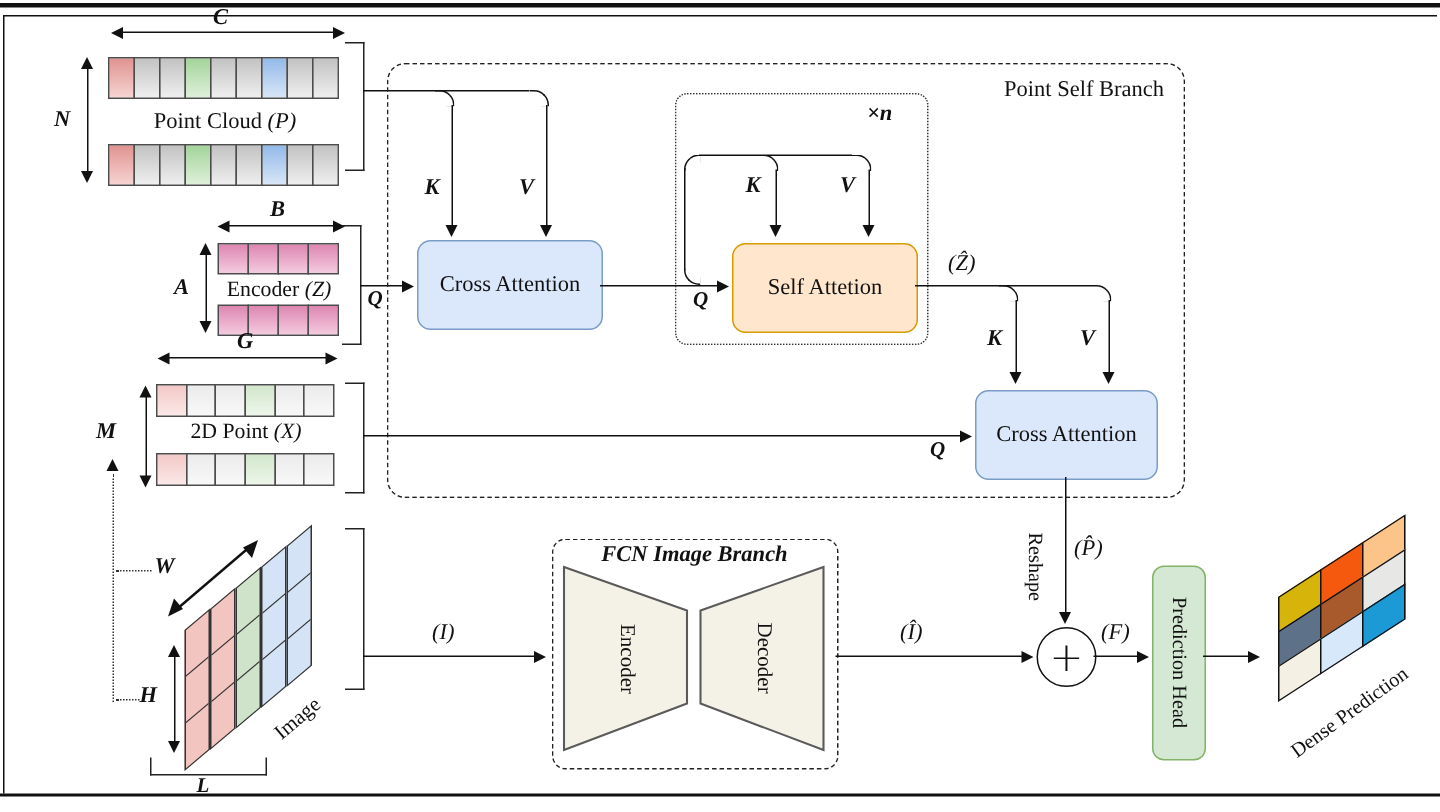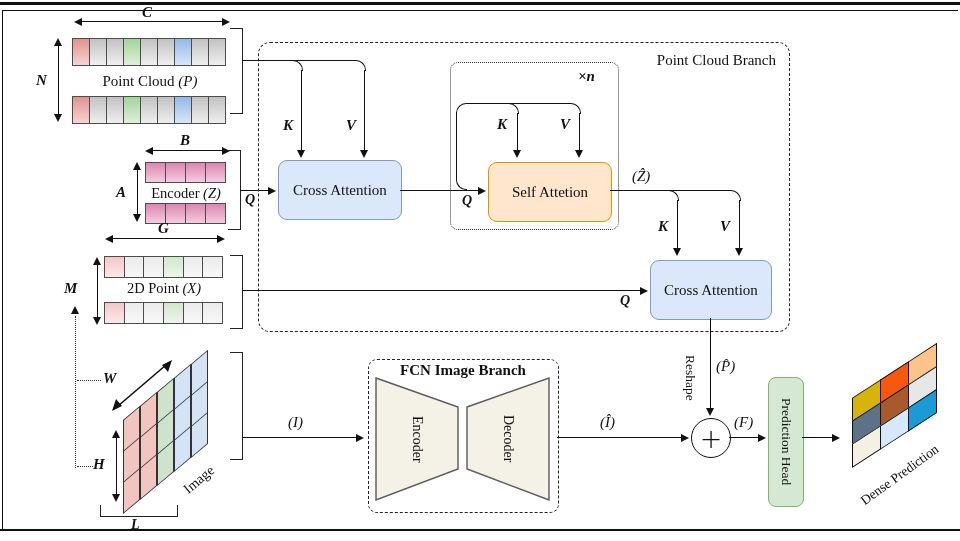--- a/index.html
+++ b/index.html
@@ -127,21 +127,21 @@
   <div class="arr u" style="left:132.5px;top:162px;"></div>
   <div class="arr d" style="left:132.5px;top:214px;"></div>
 
   <div class="bracket-r" style="left:228px;top:150px;width:12px;height:78px;"></div>
 
   <div class="hl" style="left:240px;top:190px;width:30px;"></div>
   <div class="arr r" style="left:268px;top:186.5px;"></div>
   <div class="lbl math" style="left:245px;top:192px;font-size:14px;">Q</div>
 
   <div class="dashed-box" style="left:258px;top:42px;width:530px;height:288px;"></div>
-  <div class="lbl" style="left:628px;top:52px;width:148px;text-align:right;">Point Cloud Branch</div>
+  <div class="lbl" style="left:628px;top:52px;width:148px;text-align:right;">Point Self Branch</div>
 
   <div class="block blue-block" style="left:278px;top:160px;width:122px;height:58px;">Cross Attention</div>
 
   <div class="hl" style="left:400px;top:190px;width:80px;"></div>
   <div class="arr r" style="left:478px;top:186.5px;"></div>
   <div class="lbl math" style="left:462px;top:193px;font-size:14px;">Q</div>
 
   <div class="dotted-box" style="left:450px;top:62px;width:167px;height:166px;"></div>
   <div class="lbl math" style="left:578px;top:68px;">×n</div>
 
@@ -265,21 +265,21 @@
   <div class="lbl math" style="left:131px;top:517px;font-size:14px;">L</div>
   <div class="lbl rot" style="left:168px;top:472px;width:62px;text-align:center;transform:rotate(-40deg);font-size:14px;">Image</div>
 
   <div class="bracket-r" style="left:230px;top:352px;width:12px;height:106px;"></div>
 
   <div class="hl" style="left:242px;top:437px;width:116px;"></div>
   <div class="arr r" style="left:356px;top:433.5px;"></div>
   <div class="lbl sym" style="left:288px;top:414px;">(I)</div>
 
   <div class="dashed-box" style="left:368px;top:359px;width:189px;height:152px;border-radius:9px;"></div>
-  <div class="lbl" style="left:463px;top:362px;transform:translateX(-50%);font-weight:600;">FCN Image Branch</div>
+  <div class="lbl" style="left:463px;top:362px;transform:translateX(-50%);font-weight:600;font-style:italic;">FCN Image Branch</div>
   <svg class="abs" style="left:368px;top:359px;" width="189" height="152">
     <polygon points="8,19 90,48 90,110 8,141" fill="#f4f1e6" stroke="#5a5a5a" stroke-width="1.4"></polygon>
     <polygon points="99,48 181,19 181,141 99,110" fill="#f4f1e6" stroke="#5a5a5a" stroke-width="1.4"></polygon>
   </svg>
   <div class="vtext" style="left:404px;top:398px;height:82px;width:26px;font-size:14px;">Encoder</div>
   <div class="vtext" style="left:495px;top:398px;height:82px;width:26px;font-size:14px;">Decoder</div>
 
   <div class="hl" style="left:557px;top:437px;width:126px;"></div>
   <div class="arr r" style="left:681px;top:433.5px;"></div>
   <div class="lbl sym" style="left:600px;top:414px;">(Î)</div>

